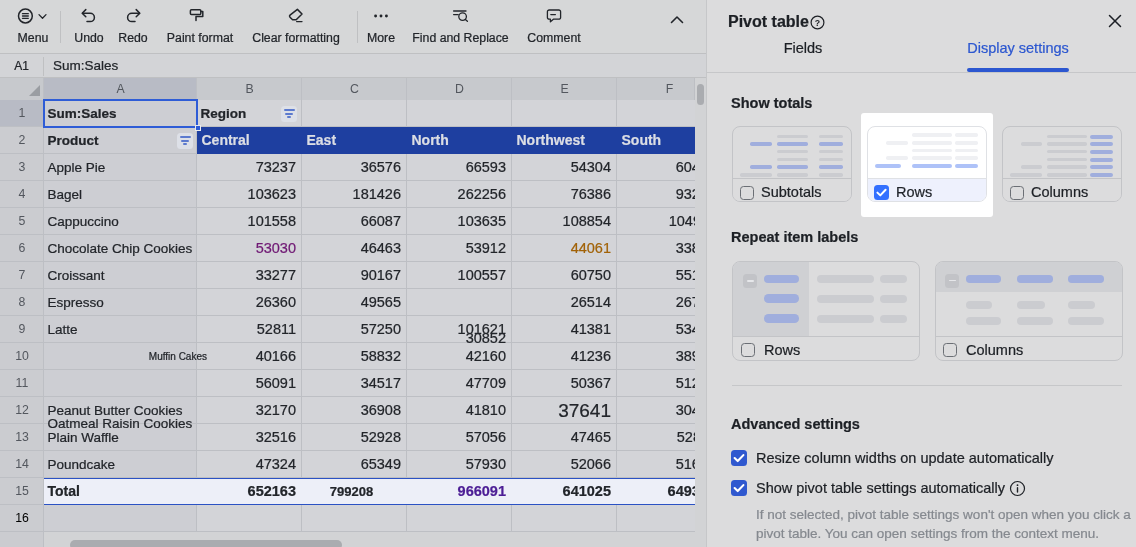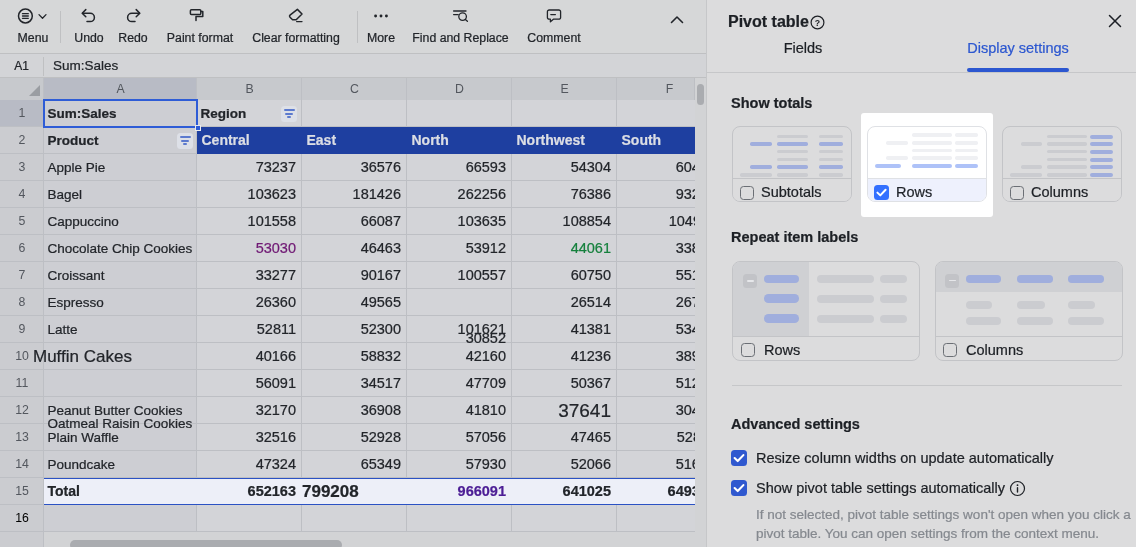--- a/index.html
+++ b/index.html
@@ -184,41 +184,41 @@
 <div class="a" style="left:47.5px;top:208px;width:146px;height:27px;font-size:13.5px;color:#22252a;text-align:left;line-height:27px;white-space:nowrap;">Cappuccino</div>
 <div class="a" style="left:197px;top:208px;width:99px;height:27px;font-size:14.5px;color:#22252a;text-align:right;line-height:27px;white-space:nowrap;">101558</div>
 <div class="a" style="left:302px;top:208px;width:99px;height:27px;font-size:14.5px;color:#22252a;text-align:right;line-height:27px;white-space:nowrap;">66087</div>
 <div class="a" style="left:407px;top:208px;width:99px;height:27px;font-size:14.5px;color:#22252a;text-align:right;line-height:27px;white-space:nowrap;">103635</div>
 <div class="a" style="left:512px;top:208px;width:99px;height:27px;font-size:14.5px;color:#22252a;text-align:right;line-height:27px;white-space:nowrap;">108854</div>
 <div class="a" style="left:617px;top:208px;width:99px;height:27px;font-size:14.5px;color:#22252a;text-align:right;line-height:27px;white-space:nowrap;">104911</div>
 <div class="a" style="left:47.5px;top:235px;width:146px;height:27px;font-size:13.5px;color:#22252a;text-align:left;line-height:27px;white-space:nowrap;">Chocolate Chip Cookies</div>
 <div class="a" style="left:197px;top:235px;width:99px;height:27px;font-size:14.5px;color:#701a75;text-align:right;line-height:27px;white-space:nowrap;">53030</div>
 <div class="a" style="left:302px;top:235px;width:99px;height:27px;font-size:14.5px;color:#22252a;text-align:right;line-height:27px;white-space:nowrap;">46463</div>
 <div class="a" style="left:407px;top:235px;width:99px;height:27px;font-size:14.5px;color:#22252a;text-align:right;line-height:27px;white-space:nowrap;">53912</div>
-<div class="a" style="left:512px;top:235px;width:99px;height:27px;font-size:14.5px;color:#15803d;text-align:right;line-height:27px;white-space:nowrap;">44061</div>
+<div class="a" style="left:512px;top:235px;width:99px;height:27px;font-size:14.5px;color:#a16207;text-align:right;line-height:27px;white-space:nowrap;">44061</div>
 <div class="a" style="left:617px;top:235px;width:99px;height:27px;font-size:14.5px;color:#22252a;text-align:right;line-height:27px;white-space:nowrap;">33800</div>
 <div class="a" style="left:47.5px;top:262px;width:146px;height:27px;font-size:13.5px;color:#22252a;text-align:left;line-height:27px;white-space:nowrap;">Croissant</div>
 <div class="a" style="left:197px;top:262px;width:99px;height:27px;font-size:14.5px;color:#22252a;text-align:right;line-height:27px;white-space:nowrap;">33277</div>
 <div class="a" style="left:302px;top:262px;width:99px;height:27px;font-size:14.5px;color:#22252a;text-align:right;line-height:27px;white-space:nowrap;">90167</div>
 <div class="a" style="left:407px;top:262px;width:99px;height:27px;font-size:14.5px;color:#22252a;text-align:right;line-height:27px;white-space:nowrap;">100557</div>
 <div class="a" style="left:512px;top:262px;width:99px;height:27px;font-size:14.5px;color:#22252a;text-align:right;line-height:27px;white-space:nowrap;">60750</div>
 <div class="a" style="left:617px;top:262px;width:99px;height:27px;font-size:14.5px;color:#22252a;text-align:right;line-height:27px;white-space:nowrap;">55123</div>
 <div class="a" style="left:47.5px;top:289px;width:146px;height:27px;font-size:13.5px;color:#22252a;text-align:left;line-height:27px;white-space:nowrap;">Espresso</div>
 <div class="a" style="left:197px;top:289px;width:99px;height:27px;font-size:14.5px;color:#22252a;text-align:right;line-height:27px;white-space:nowrap;">26360</div>
 <div class="a" style="left:302px;top:289px;width:99px;height:27px;font-size:14.5px;color:#22252a;text-align:right;line-height:27px;white-space:nowrap;">49565</div>
 <div class="a" style="left:407px;top:289px;width:99px;height:27px;font-size:14.5px;color:#22252a;text-align:right;line-height:27px;white-space:nowrap;margin-top:36px;">30852</div>
 <div class="a" style="left:512px;top:289px;width:99px;height:27px;font-size:14.5px;color:#22252a;text-align:right;line-height:27px;white-space:nowrap;">26514</div>
 <div class="a" style="left:617px;top:289px;width:99px;height:27px;font-size:14.5px;color:#22252a;text-align:right;line-height:27px;white-space:nowrap;">26750</div>
 <div class="a" style="left:47.5px;top:316px;width:146px;height:27px;font-size:13.5px;color:#22252a;text-align:left;line-height:27px;white-space:nowrap;">Latte</div>
 <div class="a" style="left:197px;top:316px;width:99px;height:27px;font-size:14.5px;color:#22252a;text-align:right;line-height:27px;white-space:nowrap;">52811</div>
-<div class="a" style="left:302px;top:316px;width:99px;height:27px;font-size:14.5px;color:#22252a;text-align:right;line-height:27px;white-space:nowrap;">52300</div>
+<div class="a" style="left:302px;top:316px;width:99px;height:27px;font-size:14.5px;color:#22252a;text-align:right;line-height:27px;white-space:nowrap;">57250</div>
 <div class="a" style="left:407px;top:316px;width:99px;height:27px;font-size:14.5px;color:#22252a;text-align:right;line-height:27px;white-space:nowrap;">101621</div>
 <div class="a" style="left:512px;top:316px;width:99px;height:27px;font-size:14.5px;color:#22252a;text-align:right;line-height:27px;white-space:nowrap;">41381</div>
 <div class="a" style="left:617px;top:316px;width:99px;height:27px;font-size:14.5px;color:#22252a;text-align:right;line-height:27px;white-space:nowrap;">53444</div>
-<div class="a" style="left:33px;top:343px;width:146px;height:27px;font-size:17px;color:#22252a;text-align:left;line-height:27px;white-space:nowrap;">Muffin Cakes</div>
+<div class="a" style="left:61px;top:343px;width:146px;height:27px;font-size:10px;color:#22252a;text-align:right;line-height:27px;white-space:nowrap;">Muffin Cakes</div>
 <div class="a" style="left:197px;top:343px;width:99px;height:27px;font-size:14.5px;color:#22252a;text-align:right;line-height:27px;white-space:nowrap;">40166</div>
 <div class="a" style="left:302px;top:343px;width:99px;height:27px;font-size:14.5px;color:#22252a;text-align:right;line-height:27px;white-space:nowrap;">58832</div>
 <div class="a" style="left:407px;top:343px;width:99px;height:27px;font-size:14.5px;color:#22252a;text-align:right;line-height:27px;white-space:nowrap;">42160</div>
 <div class="a" style="left:512px;top:343px;width:99px;height:27px;font-size:14.5px;color:#22252a;text-align:right;line-height:27px;white-space:nowrap;">41236</div>
 <div class="a" style="left:617px;top:343px;width:99px;height:27px;font-size:14.5px;color:#22252a;text-align:right;line-height:27px;white-space:nowrap;">38920</div>
 <div class="a" style="left:47.5px;top:370px;width:146px;height:27px;font-size:13.5px;color:#22252a;text-align:left;line-height:27px;white-space:nowrap;margin-top:40px;">Oatmeal Raisin Cookies</div>
 <div class="a" style="left:197px;top:370px;width:99px;height:27px;font-size:14.5px;color:#22252a;text-align:right;line-height:27px;white-space:nowrap;">56091</div>
 <div class="a" style="left:302px;top:370px;width:99px;height:27px;font-size:14.5px;color:#22252a;text-align:right;line-height:27px;white-space:nowrap;">34517</div>
 <div class="a" style="left:407px;top:370px;width:99px;height:27px;font-size:14.5px;color:#22252a;text-align:right;line-height:27px;white-space:nowrap;">47709</div>
 <div class="a" style="left:512px;top:370px;width:99px;height:27px;font-size:14.5px;color:#22252a;text-align:right;line-height:27px;white-space:nowrap;">50367</div>
@@ -236,21 +236,21 @@
 <div class="a" style="left:512px;top:424px;width:99px;height:27px;font-size:14.5px;color:#22252a;text-align:right;line-height:27px;white-space:nowrap;">47465</div>
 <div class="a" style="left:617px;top:424px;width:99px;height:27px;font-size:14.5px;color:#22252a;text-align:right;line-height:27px;white-space:nowrap;">52811</div>
 <div class="a" style="left:47.5px;top:451px;width:146px;height:27px;font-size:13.5px;color:#22252a;text-align:left;line-height:27px;white-space:nowrap;">Poundcake</div>
 <div class="a" style="left:197px;top:451px;width:99px;height:27px;font-size:14.5px;color:#22252a;text-align:right;line-height:27px;white-space:nowrap;">47324</div>
 <div class="a" style="left:302px;top:451px;width:99px;height:27px;font-size:14.5px;color:#22252a;text-align:right;line-height:27px;white-space:nowrap;">65349</div>
 <div class="a" style="left:407px;top:451px;width:99px;height:27px;font-size:14.5px;color:#22252a;text-align:right;line-height:27px;white-space:nowrap;">57930</div>
 <div class="a" style="left:512px;top:451px;width:99px;height:27px;font-size:14.5px;color:#22252a;text-align:right;line-height:27px;white-space:nowrap;">52066</div>
 <div class="a" style="left:617px;top:451px;width:99px;height:27px;font-size:14.5px;color:#22252a;text-align:right;line-height:27px;white-space:nowrap;">51600</div>
 <div class="a" style="left:47.5px;top:478px;width:146px;height:27px;font-size:14px;color:#22252a;font-weight:bold;text-align:left;line-height:27px;white-space:nowrap;">Total</div>
 <div class="a" style="left:197px;top:478px;width:99px;height:27px;font-size:14.5px;color:#22252a;font-weight:bold;text-align:right;line-height:27px;white-space:nowrap;">652163</div>
-<div class="a" style="left:302px;top:478px;width:99px;height:27px;font-size:17px;color:#22252a;font-weight:bold;text-align:left;line-height:27px;white-space:nowrap;">799208</div>
+<div class="a" style="left:302px;top:478px;width:99px;height:27px;font-size:13px;color:#22252a;font-weight:bold;text-align:center;line-height:27px;white-space:nowrap;">799208</div>
 <div class="a" style="left:407px;top:478px;width:99px;height:27px;font-size:14.5px;color:#4c1d95;font-weight:bold;text-align:right;line-height:27px;white-space:nowrap;">966091</div>
 <div class="a" style="left:512px;top:478px;width:99px;height:27px;font-size:14.5px;color:#22252a;font-weight:bold;text-align:right;line-height:27px;white-space:nowrap;">641025</div>
 <div class="a" style="left:617px;top:478px;width:99px;height:27px;font-size:14.5px;color:#22252a;font-weight:bold;text-align:right;line-height:27px;white-space:nowrap;">649301</div>
 <div class="a" style="left:695px;top:78px;width:11px;height:469px;background:#d2d3d5"></div>
 <div class="a" style="left:697px;top:84px;width:7px;height:21px;border-radius:3.5px;background:#aaacb0"></div>
 <div class="a" style="left:281px;top:105.5px;width:16px;height:16px;border-radius:3.5px;background:#dde0e7">
     <div style="position:absolute;left:2.5px;top:3.5px;width:11px;height:2.2px;border-radius:1px;background:#5c7ace"></div>
 <div style="position:absolute;left:4.2px;top:7px;width:7.6px;height:2.2px;border-radius:1px;background:#5c7ace"></div>
 <div style="position:absolute;left:5.7px;top:10.5px;width:4.6px;height:2.2px;border-radius:1px;background:#5c7ace"></div>
   </div>

